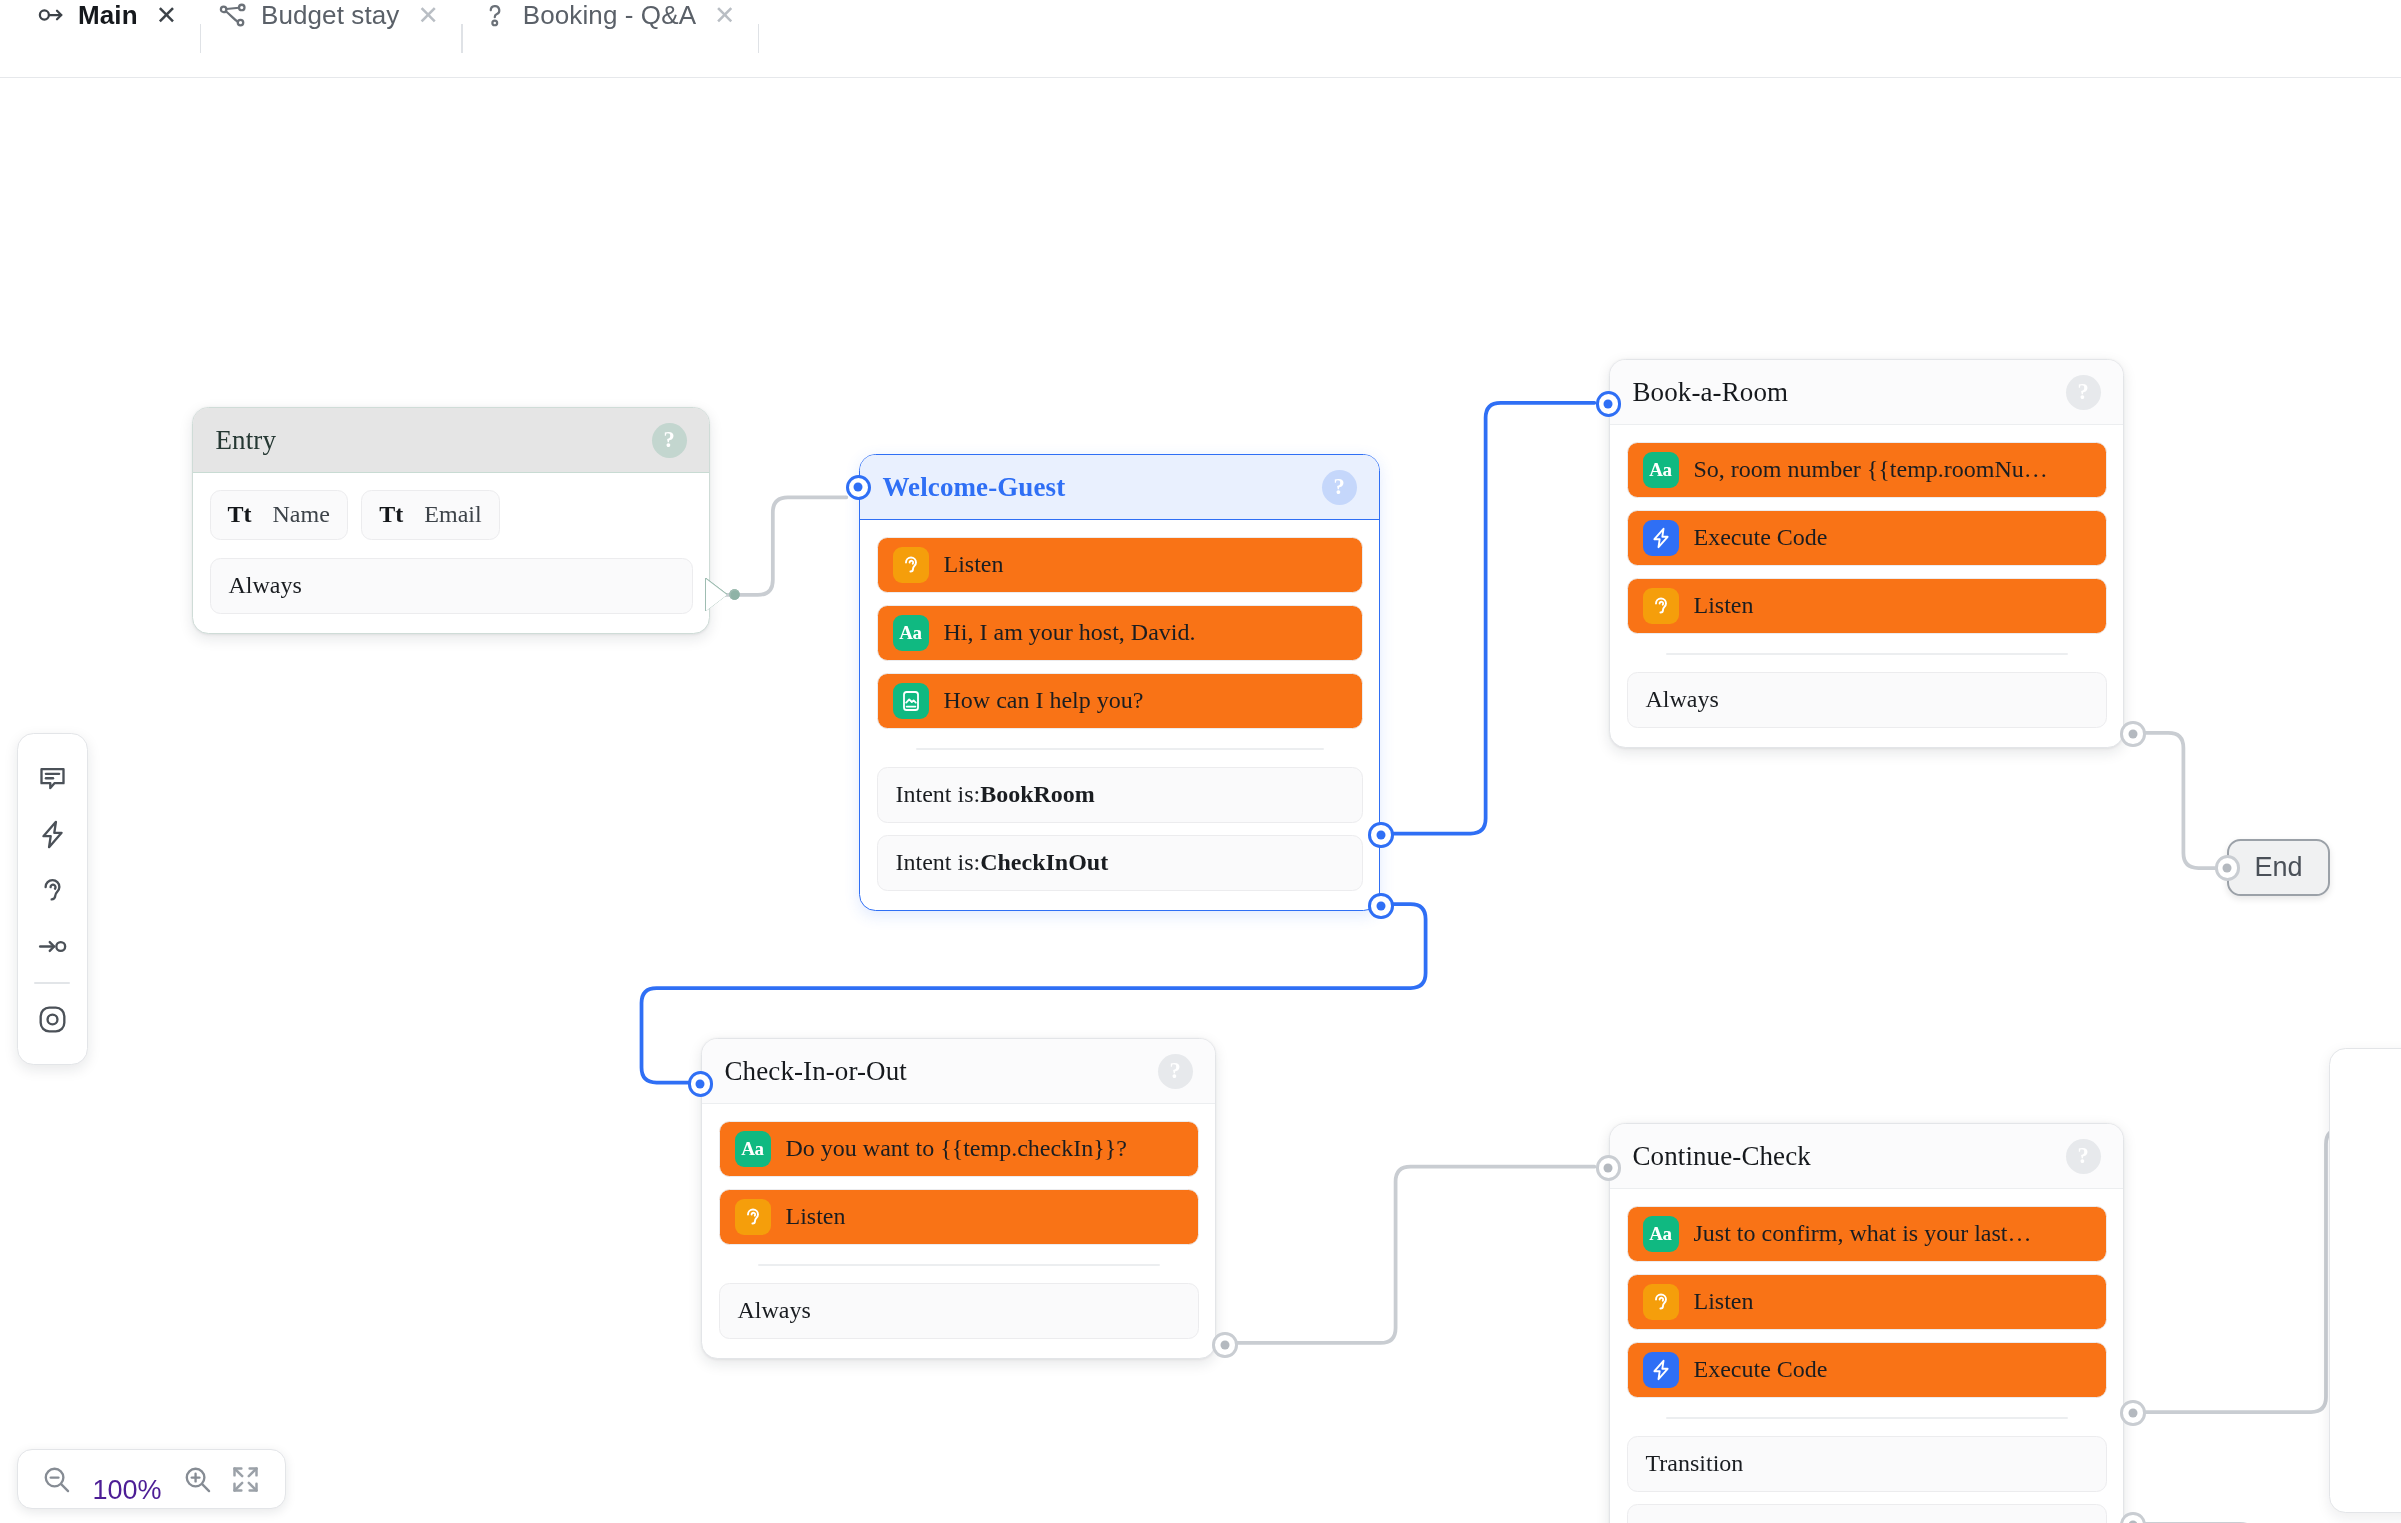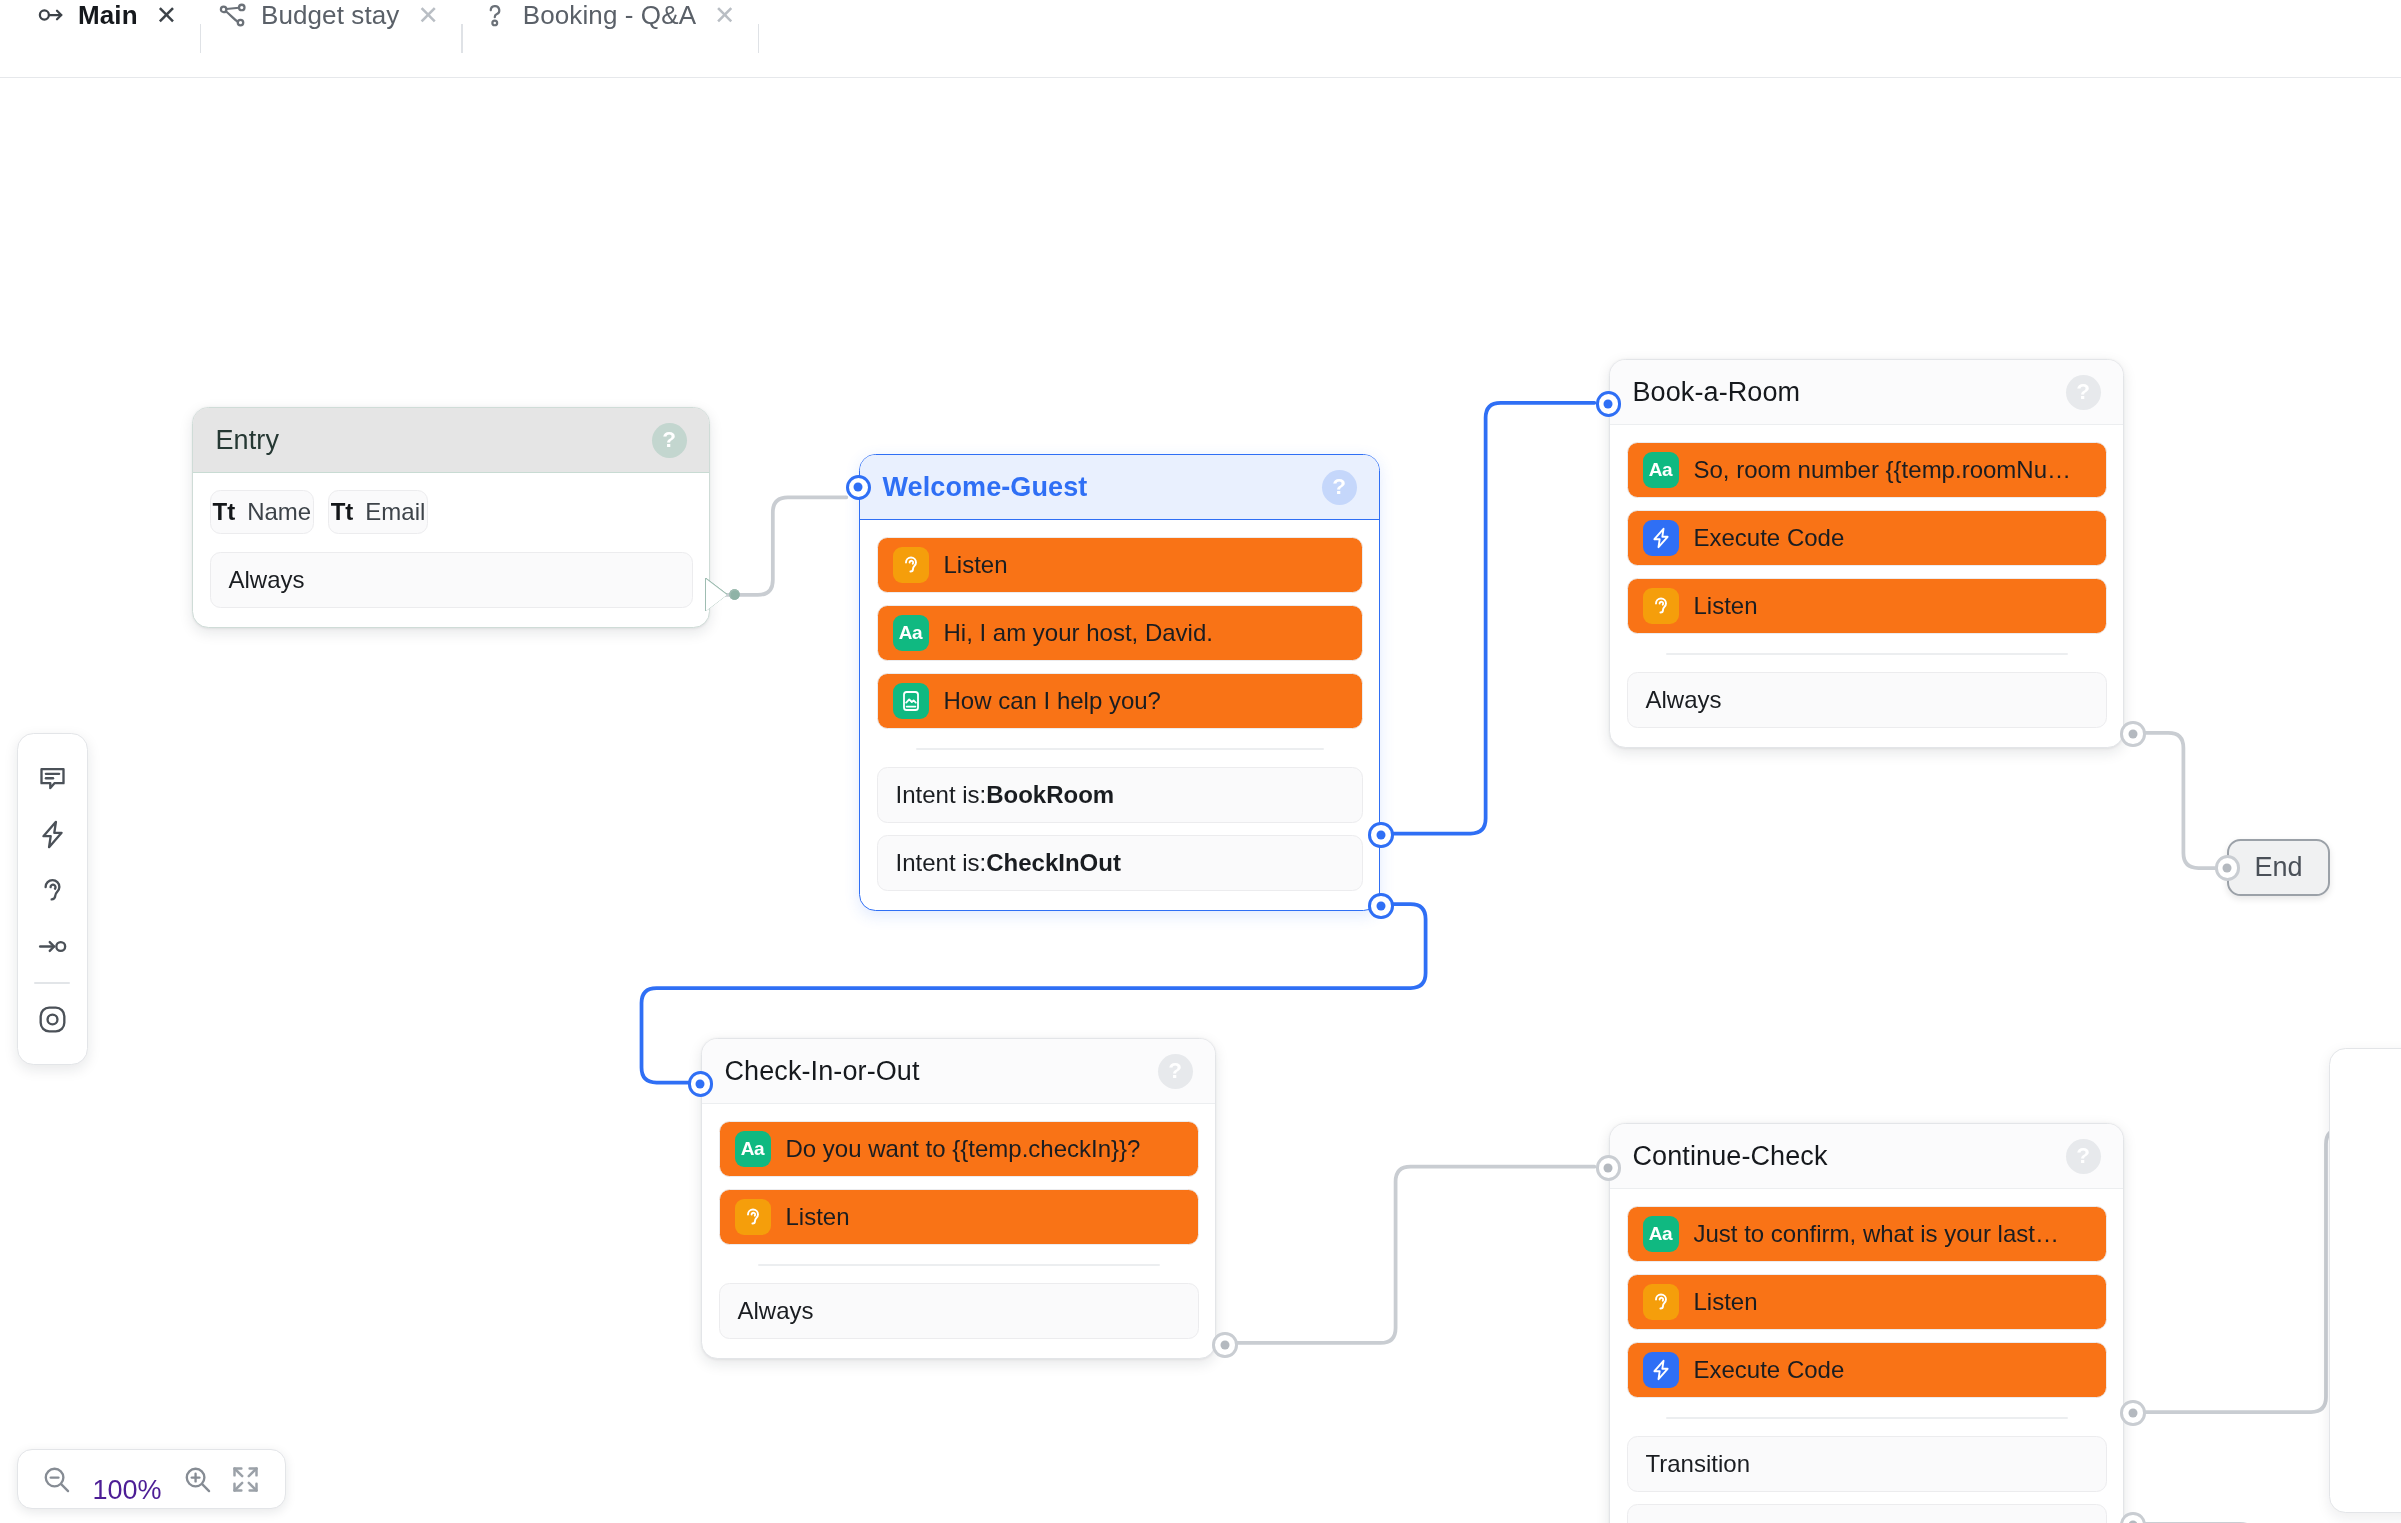--- a/index.html
+++ b/index.html
@@ -28,20 +28,21 @@
 
   
   .canvas { position:absolute; top:80px; left:0; width:2401px; height:1444px; background:#fff; overflow:hidden; }
   .edges { position:absolute; inset:0; width:2401px; height:1444px; pointer-events:none; }
 
   
   .node {
     position:absolute; background:#ffffff;
     border:1.5px solid #e3e5e8; border-radius:16.5px;
     box-shadow:0 4.5px 13.5px rgba(20,25,35,.10), 0 0.8px 2.3px rgba(20,25,35,.06);
+    font-family:Liberation Serif, serif;
   }
   .node-hd {
     height:65px; display:flex; align-items:center; justify-content:space-between;
     padding:0 22.5px; border-bottom:1.5px solid #eceef0;
     border-radius:15px 15px 0 0; background:#fbfbfc;
   }
   .node-title { font-size:27px; color:#16191d; letter-spacing:0.1px; white-space:nowrap; }
   .help {
     width:35px; height:35px; border-radius:50%; background:#e7e9ec; color:#ffffff;
     font-size:22.5px; font-weight:bold; display:flex; align-items:center; justify-content:center; cursor:pointer;
@@ -78,21 +79,21 @@
   .node.selected .help { background:#c5d7fb; }
 
   
   .node.entry .node-hd { background:#e5e5e5; border-bottom-color:#c8dbd3; }
   .node.entry { border-color:#cfdcd7; }
   .node.entry .node-title { color:#253833; }
   .node.entry .help { background:#c3d6cf; }
 
   .chips { display:flex; gap:13.5px; }
   .chip {
-    display:flex; align-items:center; gap:12px; height:44px; padding:0 2px;
+    display:flex; align-items:center; gap:21px; height:50px; padding:0 17px;
     background:#fafafb; border:1.5px solid #ececee; border-radius:10.5px;
     font-size:24px; color:#3d4349; white-space:nowrap;
   }
   .chip .tt { font-weight:bold; color:#14171a; }
 
   
   .port { position:absolute; width:25.5px; height:25.5px; border-radius:50%; background:#fff; border:3.8px solid #c9cdd2; }
   .port::after { content:""; position:absolute; left:50%; top:50%; width:9px; height:9px; border-radius:50%; background:#b4b9bf; transform:translate(-50%,-50%); }
   .port.blue { border-color:#2f6ff5; }
   .port.blue::after { background:#2f6ff5; }

